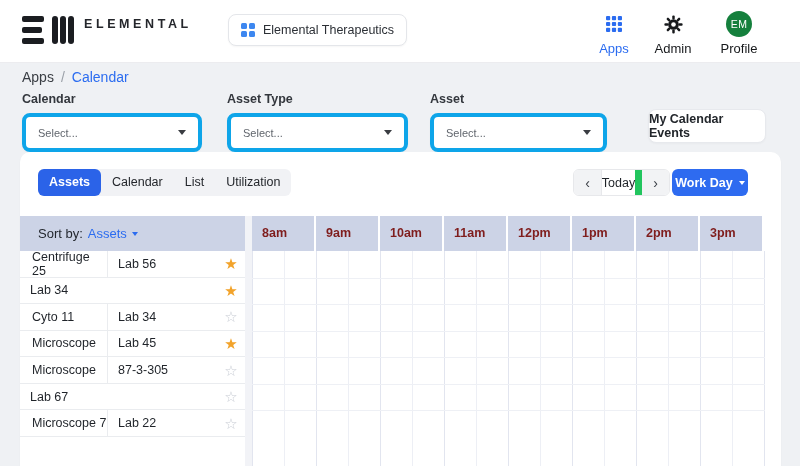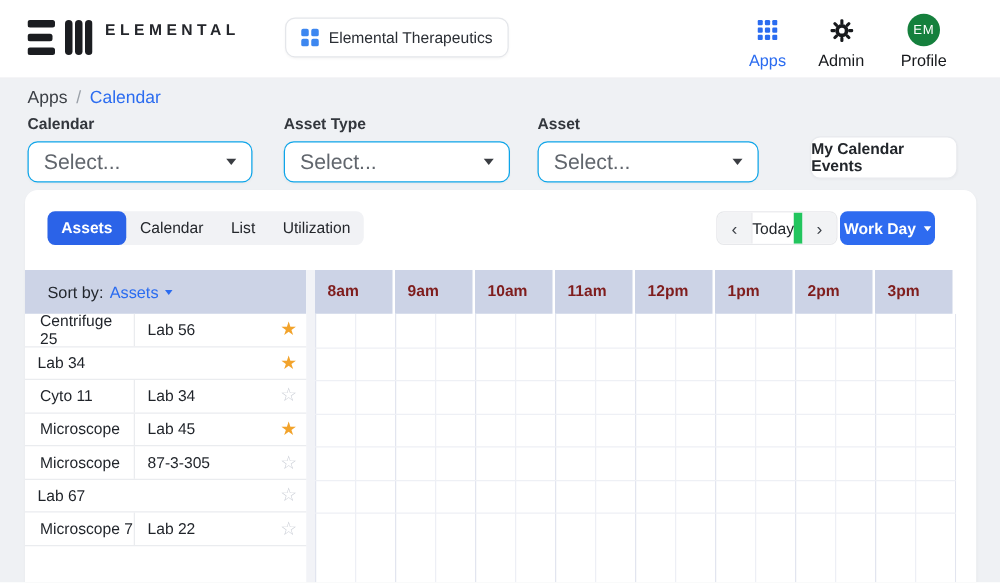--- a/index.html
+++ b/index.html
@@ -23,22 +23,22 @@
   .avatar{width:26px;height:26px;border-radius:50%;background:#15803d;color:#fff;font-size:10.5px;font-weight:normal;
           display:flex;align-items:center;justify-content:center;letter-spacing:.5px;}
 
   
   .breadcrumb{position:absolute;left:22px;top:69px;font-size:14px;color:#3a3e44;display:flex;gap:7px;align-items:center;}
   .breadcrumb .sep{color:#9aa0a8;}
   .breadcrumb .current{color:#2b6cf0;cursor:pointer;}
   .filter{position:absolute;top:92px;}
   .filter .flabel{font-size:12.5px;font-weight:bold;color:#33373d;display:block;margin-bottom:7px;}
   .f0{left:22px;width:180px;} .f1{left:227px;width:181px;} .f2{left:430px;width:177px;}
-  .select{height:31px;background:#fff;border:1px solid #0ea5e9;border-radius:8px;display:flex;align-items:center;
-          justify-content:space-between;padding:0 12px;font-size:17px;color:#61666d;cursor:pointer;
+  .select{height:31px;background:#fff;border:4px solid #0ea5e9;border-radius:8px;display:flex;align-items:center;
+          justify-content:space-between;padding:0 12px;font-size:11px;color:#61666d;cursor:pointer;
           box-shadow:0 1px 2px rgba(0,0,0,.03);}
   .caret{width:0;height:0;border-left:4px solid transparent;border-right:4px solid transparent;
          border-top:5px solid #3a3d42;}
   .mce-btn{position:absolute;left:648px;top:109px;width:116px;height:32px;background:#fff;border:1px solid #e7e9ed;
            border-radius:8px;font-size:12.5px;font-weight:bold;color:#22262b;display:flex;align-items:center;
            justify-content:center;box-shadow:0 1px 2px rgba(0,0,0,.03);cursor:pointer;}
 
   
   .card{position:absolute;left:20px;top:152px;width:745px;height:314px;background:#fff;
         border-radius:10px 10px 0 0;box-shadow:0 1px 2px rgba(0,0,0,.04);padding-left:16px;}

